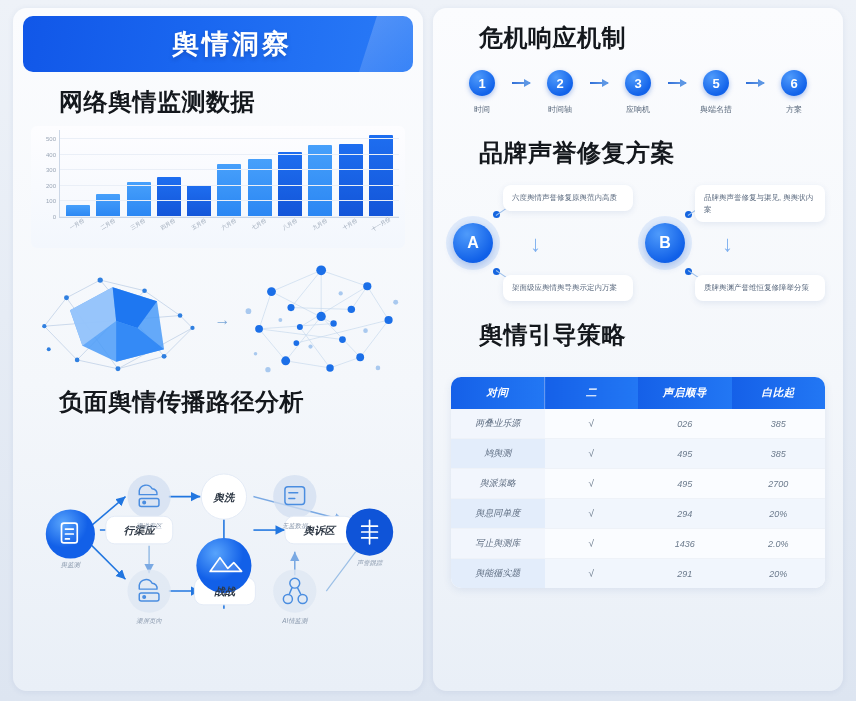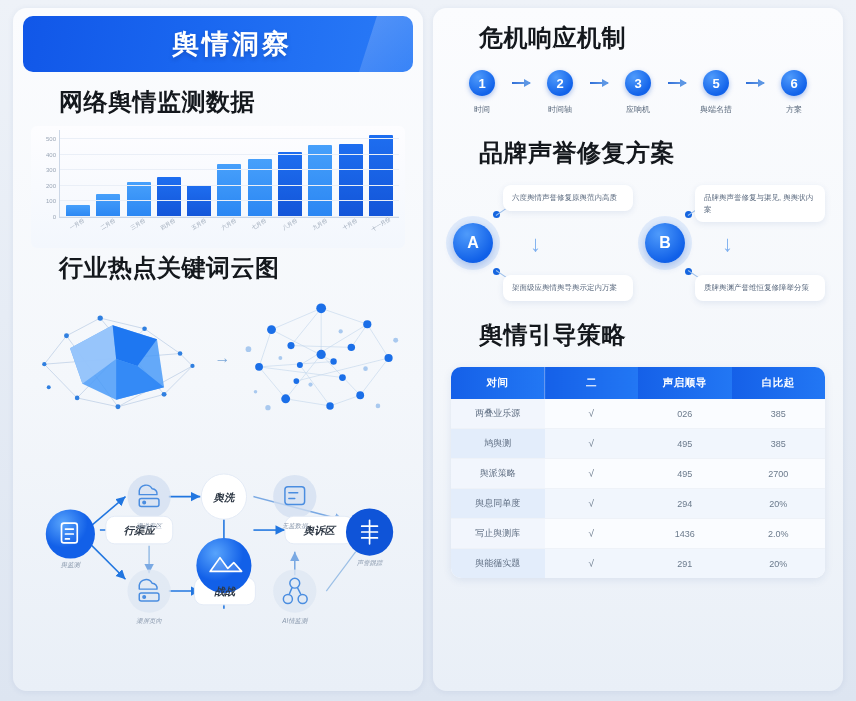--- a/index.html
+++ b/index.html
@@ -199,25 +199,26 @@
     color: #7fb0ef; font-size: 22px; line-height: 1;
   }
   .rg-dot {
     position: absolute; width: 7px; height: 7px; border-radius: 50%;
     background: #1565e0;
   }
   .rg-leg { position: absolute; height: 1.4px; background: #9dc0ec; transform-origin: left center; }
 
   
   .tbl {
-    margin-top: 10px;
+    margin-top: 20px;
     border-radius: 10px;
     overflow: hidden;
     box-shadow: 0 2px 8px rgba(40,80,150,.10);
     background: #fff;
+    font-style: italic;
   }
   table { width: 100%; border-collapse: collapse; table-layout: fixed; }
   thead th {
     background: linear-gradient(90deg,#1560e8,#2277f4);
     color: #fff;
     font-size: 10.5px;
     font-weight: 700;
     padding: 9px 2px;
     text-align: center;
     letter-spacing: .5px;
@@ -316,21 +317,20 @@
             <div class="xlabel">五月份</div>
             <div class="xlabel">六月份</div>
             <div class="xlabel">七月份</div>
             <div class="xlabel">八月份</div>
             <div class="xlabel">九月份</div>
             <div class="xlabel">十月份</div>
             <div class="xlabel">十一月份</div>
           </div>
       </div>
 
-      <h2 class="sec-title">行业热点关键词云图</h2>
 
       <div class="cloud-row">
         <svg width="200" height="126" viewBox="0 0 200 126">
           <g stroke="#b9ccE4" stroke-width="0.8" fill="none">
             <path d="M15 70 L40 38 L78 18 L128 30 L168 58 L182 72 L150 104 L98 118 L52 108 Z"></path>
             <path d="M40 38 L98 118 M78 18 L150 104 M128 30 L52 108 M15 70 L168 58 M182 72 L98 118"></path>
           </g>
           <path d="M44 52 L92 26 L142 42 L150 96 L96 110 L58 92 Z" fill="#4a9bf8" opacity=".85"></path>
           <path d="M44 52 L92 26 L96 64 L58 92 Z" fill="#9cc8fb" opacity=".9"></path>
           <path d="M92 26 L142 42 L120 72 L96 64 Z" fill="#1a74f0" opacity=".95"></path>
@@ -382,20 +382,21 @@
             <circle cx="160" cy="120" r="2.6"></circle>
               <circle cx="84" cy="96" r="2.4"></circle>
               <circle cx="50" cy="66" r="2.2"></circle>
             <circle cx="146" cy="78" r="2.6"></circle>
               <circle cx="22" cy="104" r="2"></circle>
               <circle cx="118" cy="36" r="2.4"></circle>
           </g>
         </svg>
       </div>
 
+      <h2 class="sec-title">负面舆情传播路径分析</h2>
 
       <div class="flowbox">
         <svg viewBox="0 0 380 200" width="100%" height="100%" preserveAspectRatio="xMidYMid meet">
           <defs>
             <marker id="ar" markerWidth="7" markerHeight="7" refX="6" refY="3" orient="auto">
               <path d="M0,0 L6,3 L0,6 Z" fill="#2176e0"></path>
             </marker>
             <marker id="arl" markerWidth="7" markerHeight="7" refX="6" refY="3" orient="auto">
               <path d="M0,0 L6,3 L0,6 Z" fill="#7aa9e3"></path>
             </marker>

